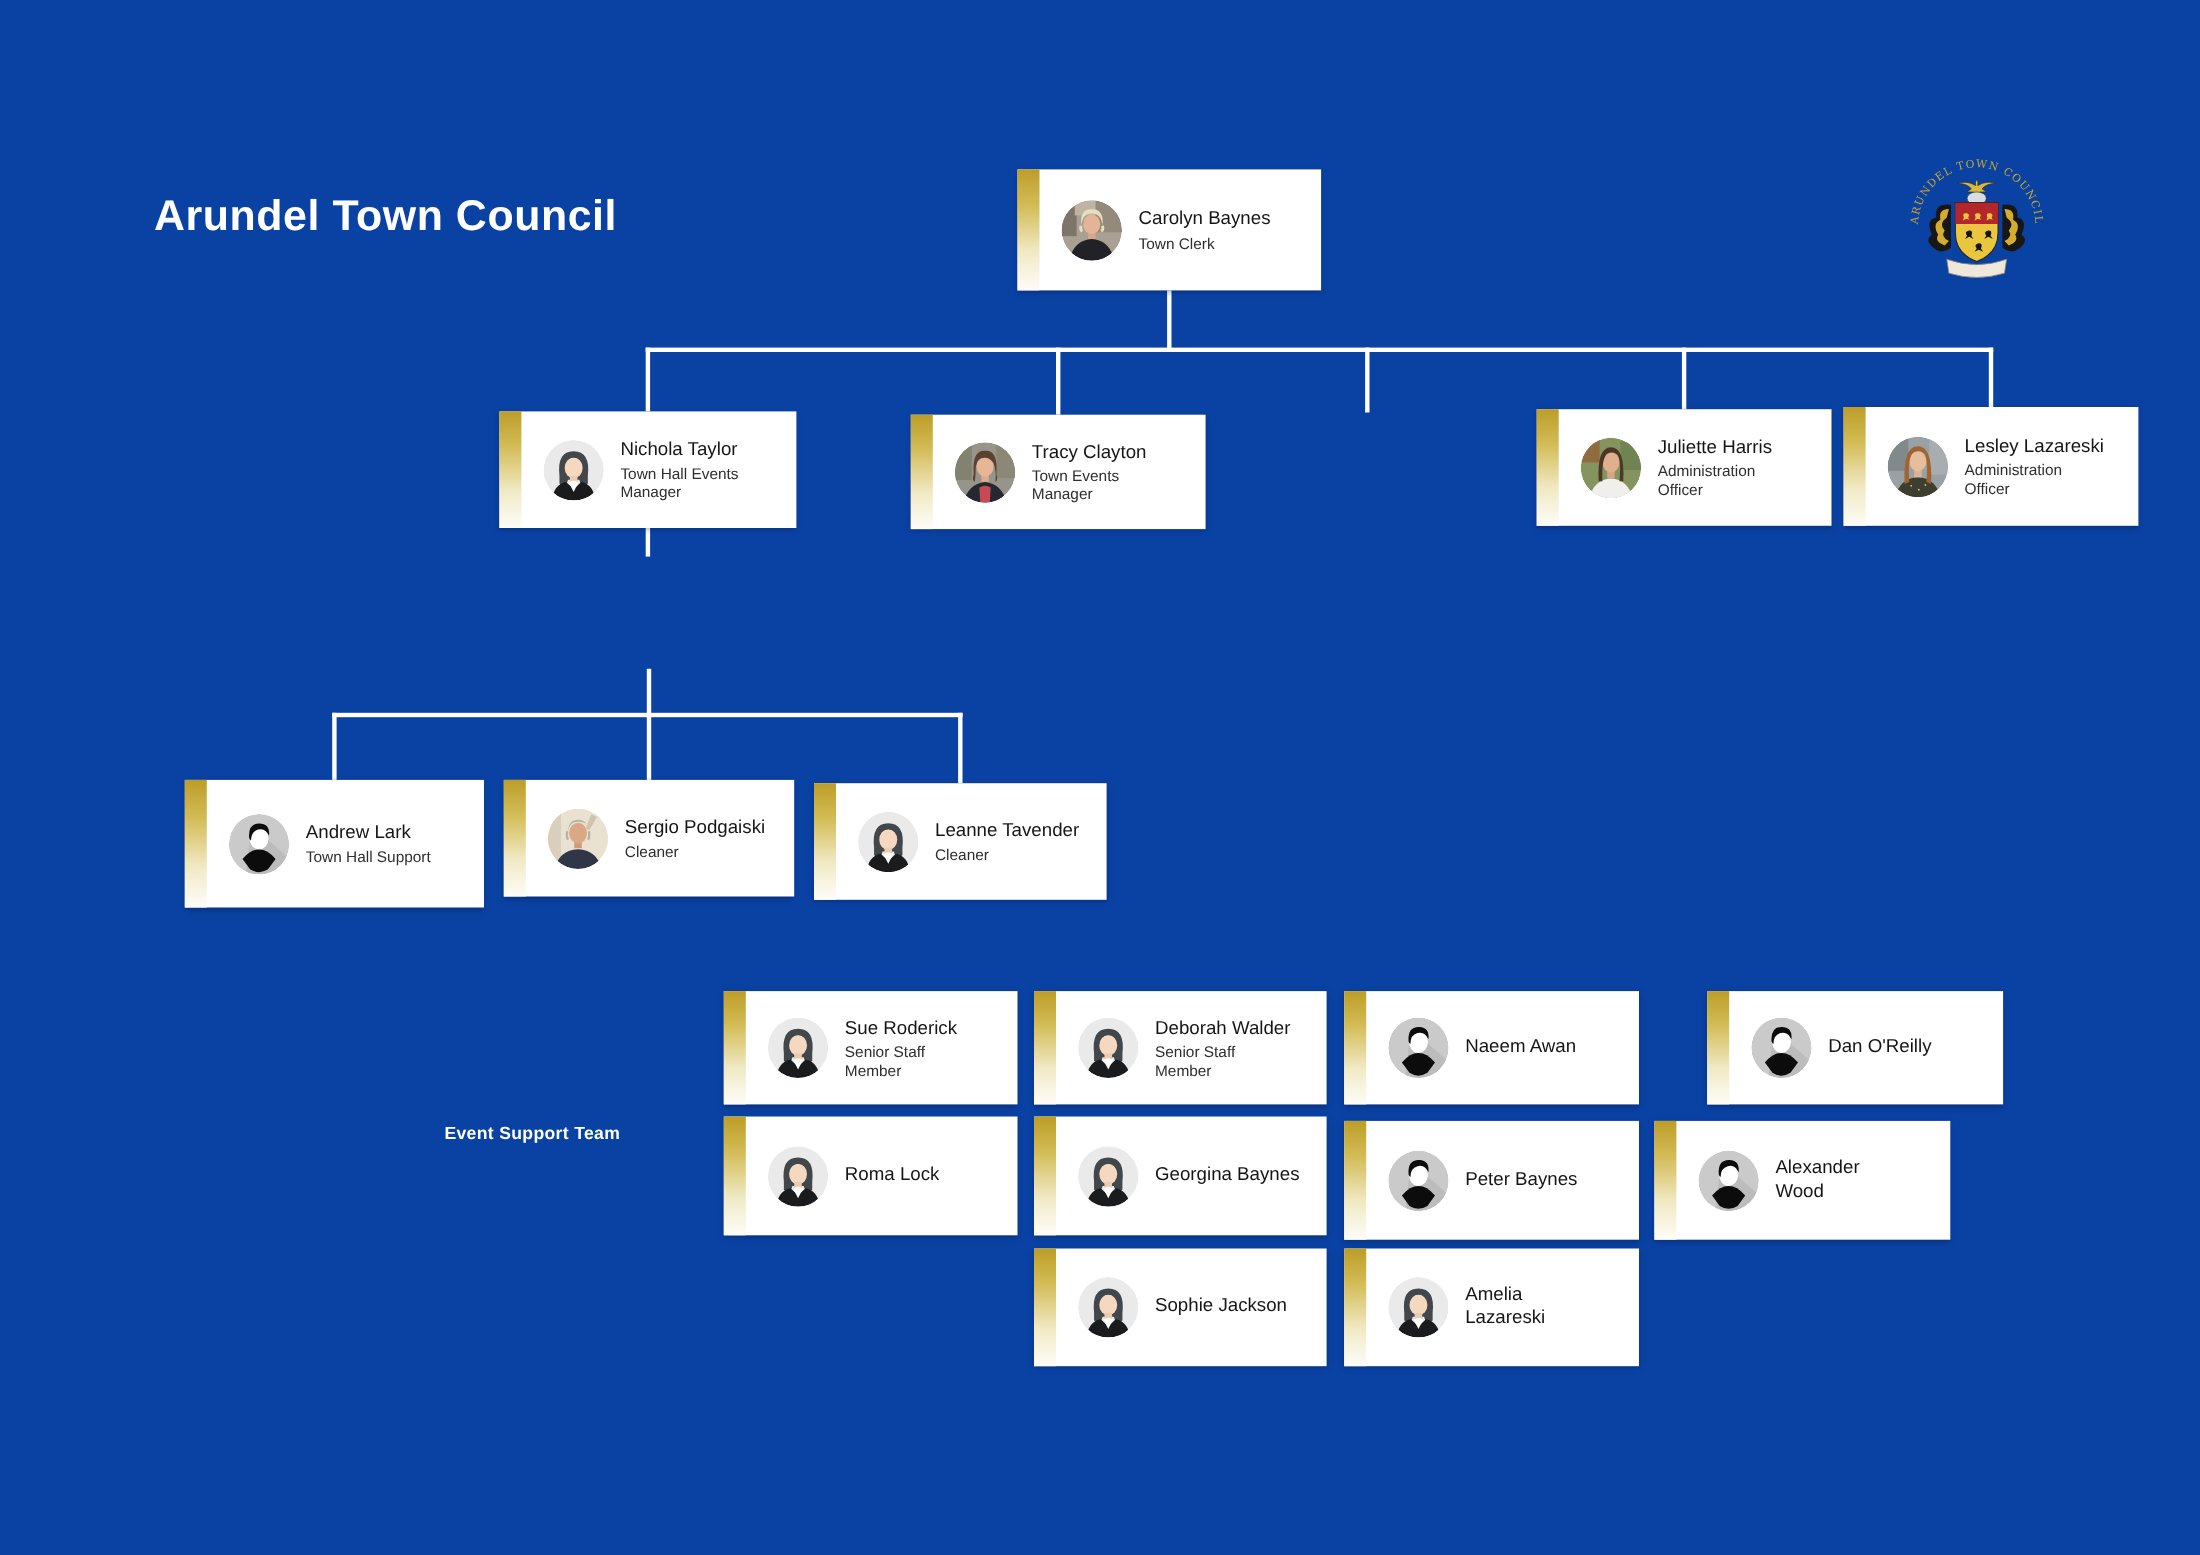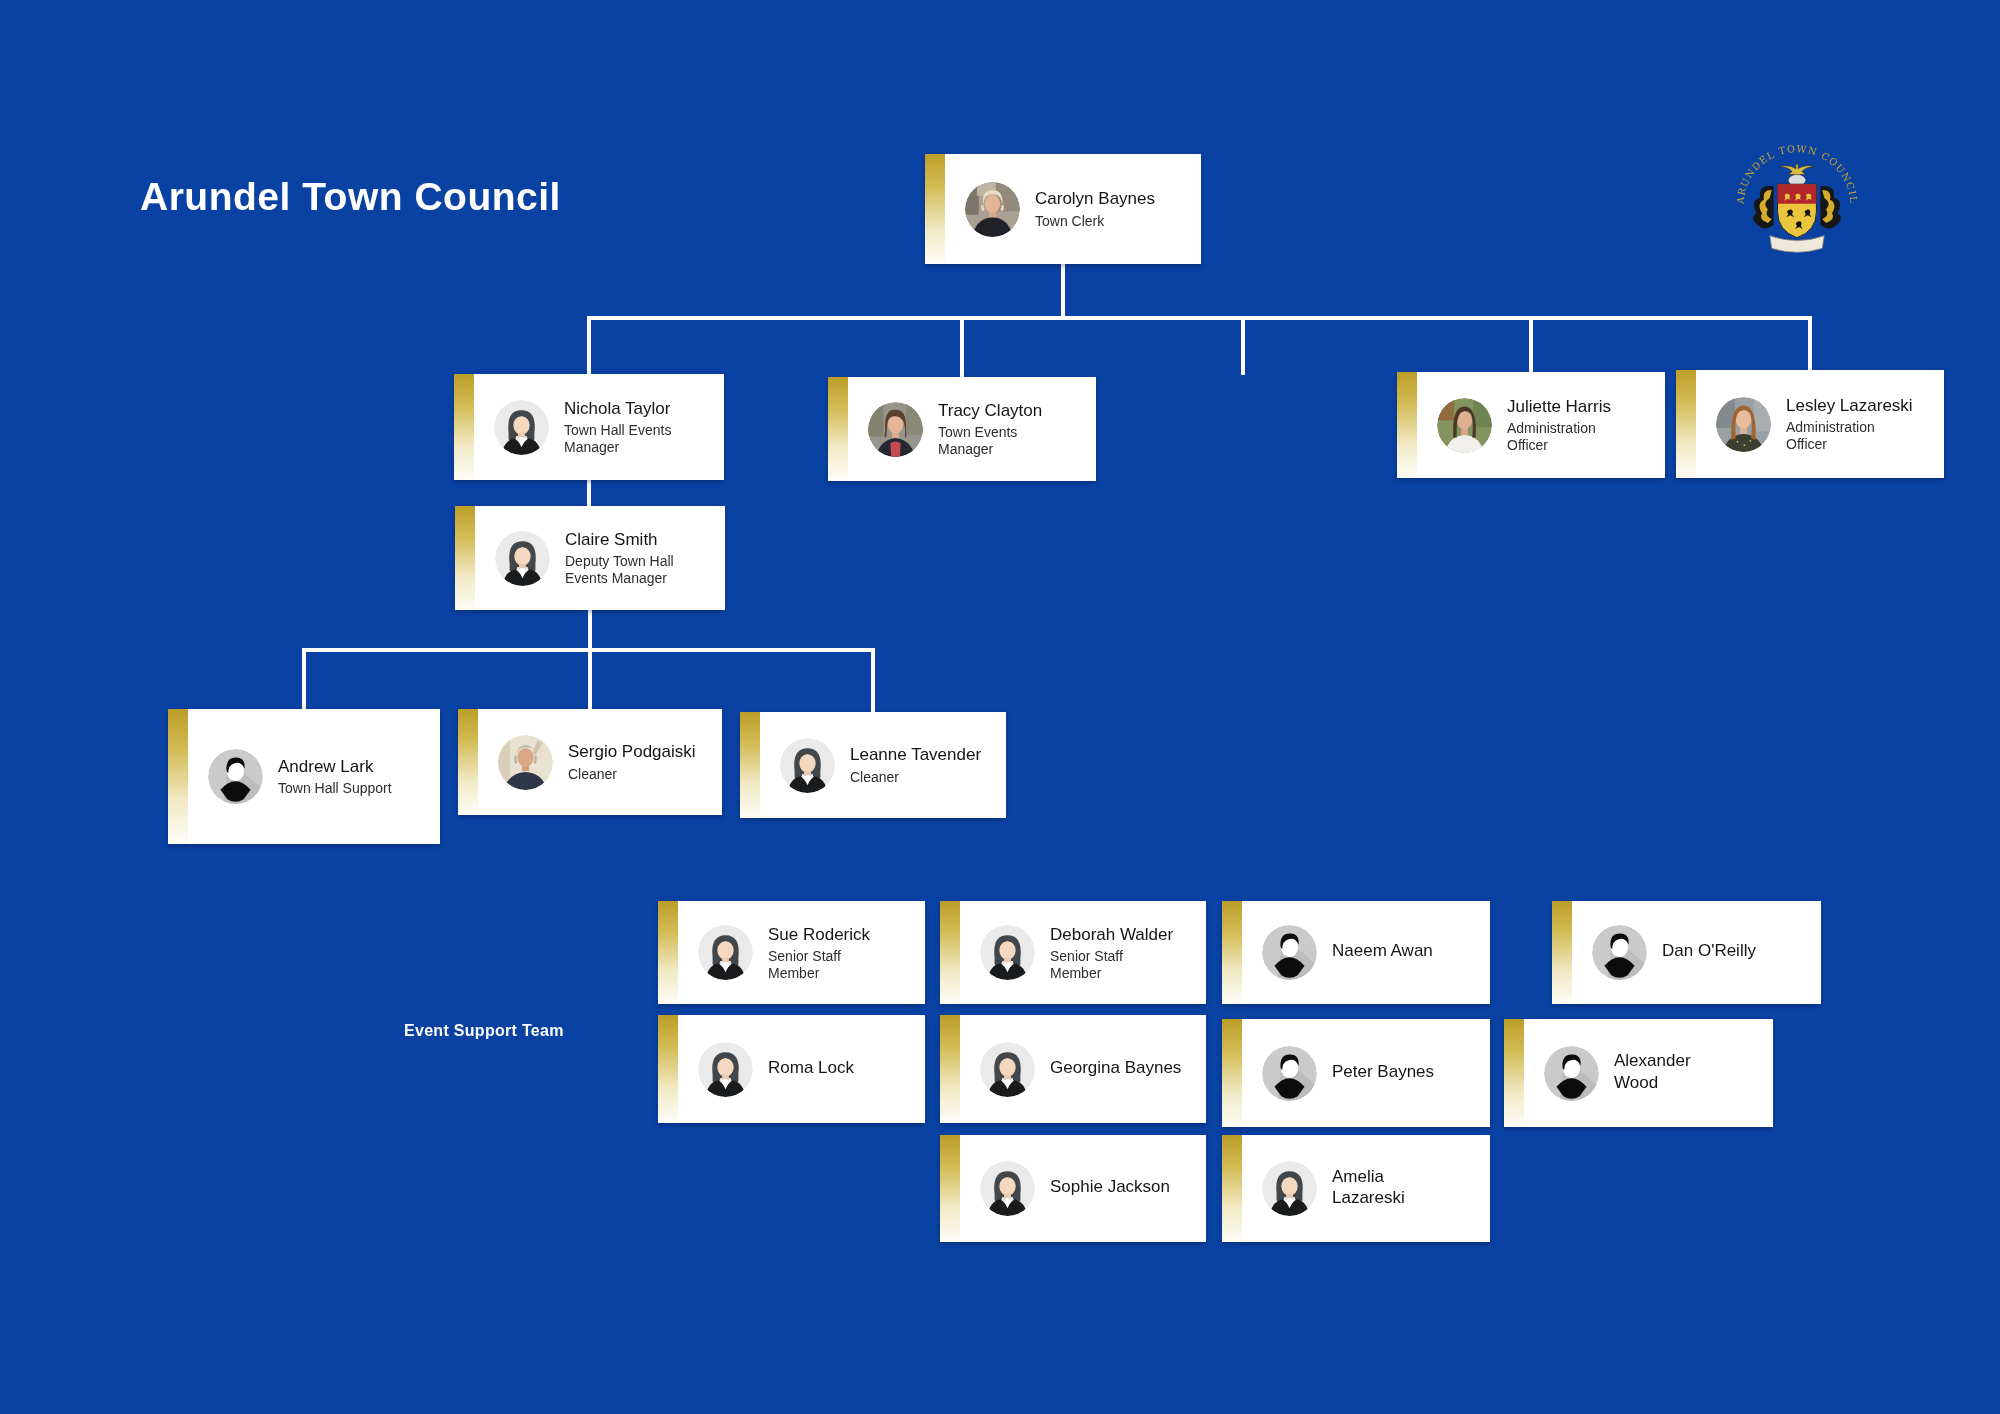--- a/index.html
+++ b/index.html
@@ -52,21 +52,21 @@
   .pname{font-size:17px;font-weight:400;color:#151515;line-height:1.25;white-space:pre;margin:0 0 3px 0;}
   .ptitle{font-size:14px;font-weight:400;color:#2e2e2e;line-height:1.2;white-space:pre;}
 
   .c-carolyn{left:925px;top:154px;width:276px;height:110px}
   .c-nichola{left:454px;top:374px;width:270px;height:106px}
   .c-tracy{left:828px;top:377px;width:268px;height:104px}
   .c-roisin{left:1108px;top:375px;width:270px;height:105px}
   .c-juliette{left:1397px;top:372px;width:268px;height:106px}
   .c-lesley{left:1676px;top:370px;width:268px;height:108px}
   .c-claire{left:455px;top:506px;width:270px;height:104px}
-  .c-andrew{left:168px;top:709px;width:272px;height:135px}
+  .c-andrew{left:168px;top:709px;width:272px;height:116px}
   .c-sergio{left:458px;top:709px;width:264px;height:106px}
   .c-leanne{left:740px;top:712px;width:266px;height:106px}
   .c-sue{left:658px;top:901px;width:267px;height:103px}
   .c-deborah{left:940px;top:901px;width:266px;height:103px}
   .c-naeem{left:1222px;top:901px;width:268px;height:103px}
   .c-dan{left:1552px;top:901px;width:269px;height:103px}
   .c-roma{left:658px;top:1015px;width:267px;height:108px}
   .c-georgina{left:940px;top:1015px;width:266px;height:108px}
   .c-peter{left:1222px;top:1019px;width:268px;height:108px}
   .c-alexander{left:1504px;top:1019px;width:269px;height:108px}
@@ -270,31 +270,20 @@
     <svg class="avatar" viewBox="0 0 64 64">
         <use href="#av-photo-lesley"></use>
       </svg>
     <div class="txt">
       <div class="pname">Lesley Lazareski</div>
       <div class="ptitle">Administration
 Officer</div>
     </div>
   </div>
 
-  <div class="card c-claire">
-    <div class="strip"></div>
-    <svg class="avatar" viewBox="0 0 64 64">
-        <use href="#av-illus-female"></use>
-      </svg>
-    <div class="txt">
-      <div class="pname">Claire Smith</div>
-      <div class="ptitle">Deputy Town Hall
-Events Manager</div>
-    </div>
-  </div>
 
   <div class="card c-andrew">
     <div class="strip"></div>
     <svg class="avatar" viewBox="0 0 64 64">
         <use href="#av-sil-male"></use>
       </svg>
     <div class="txt">
       <div class="pname">Andrew Lark</div>
       <div class="ptitle">Town Hall Support</div>
     </div>

